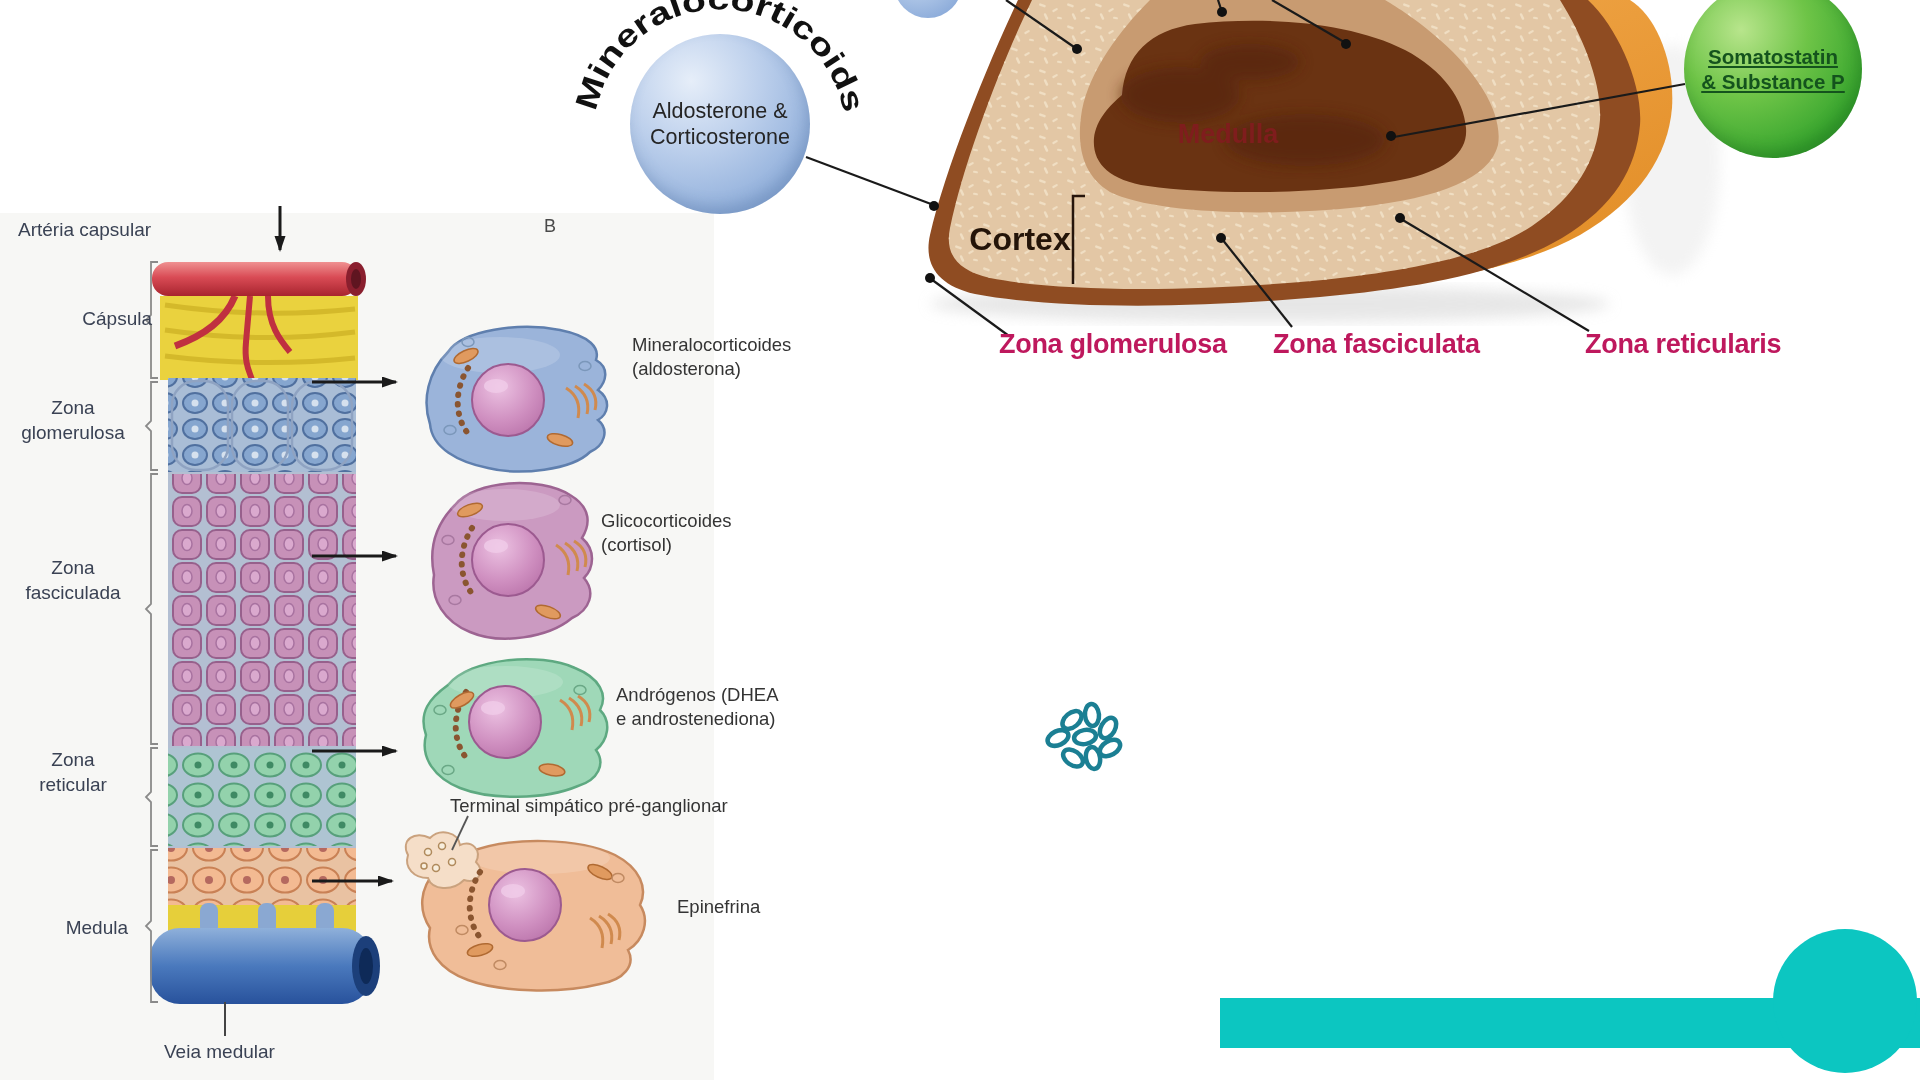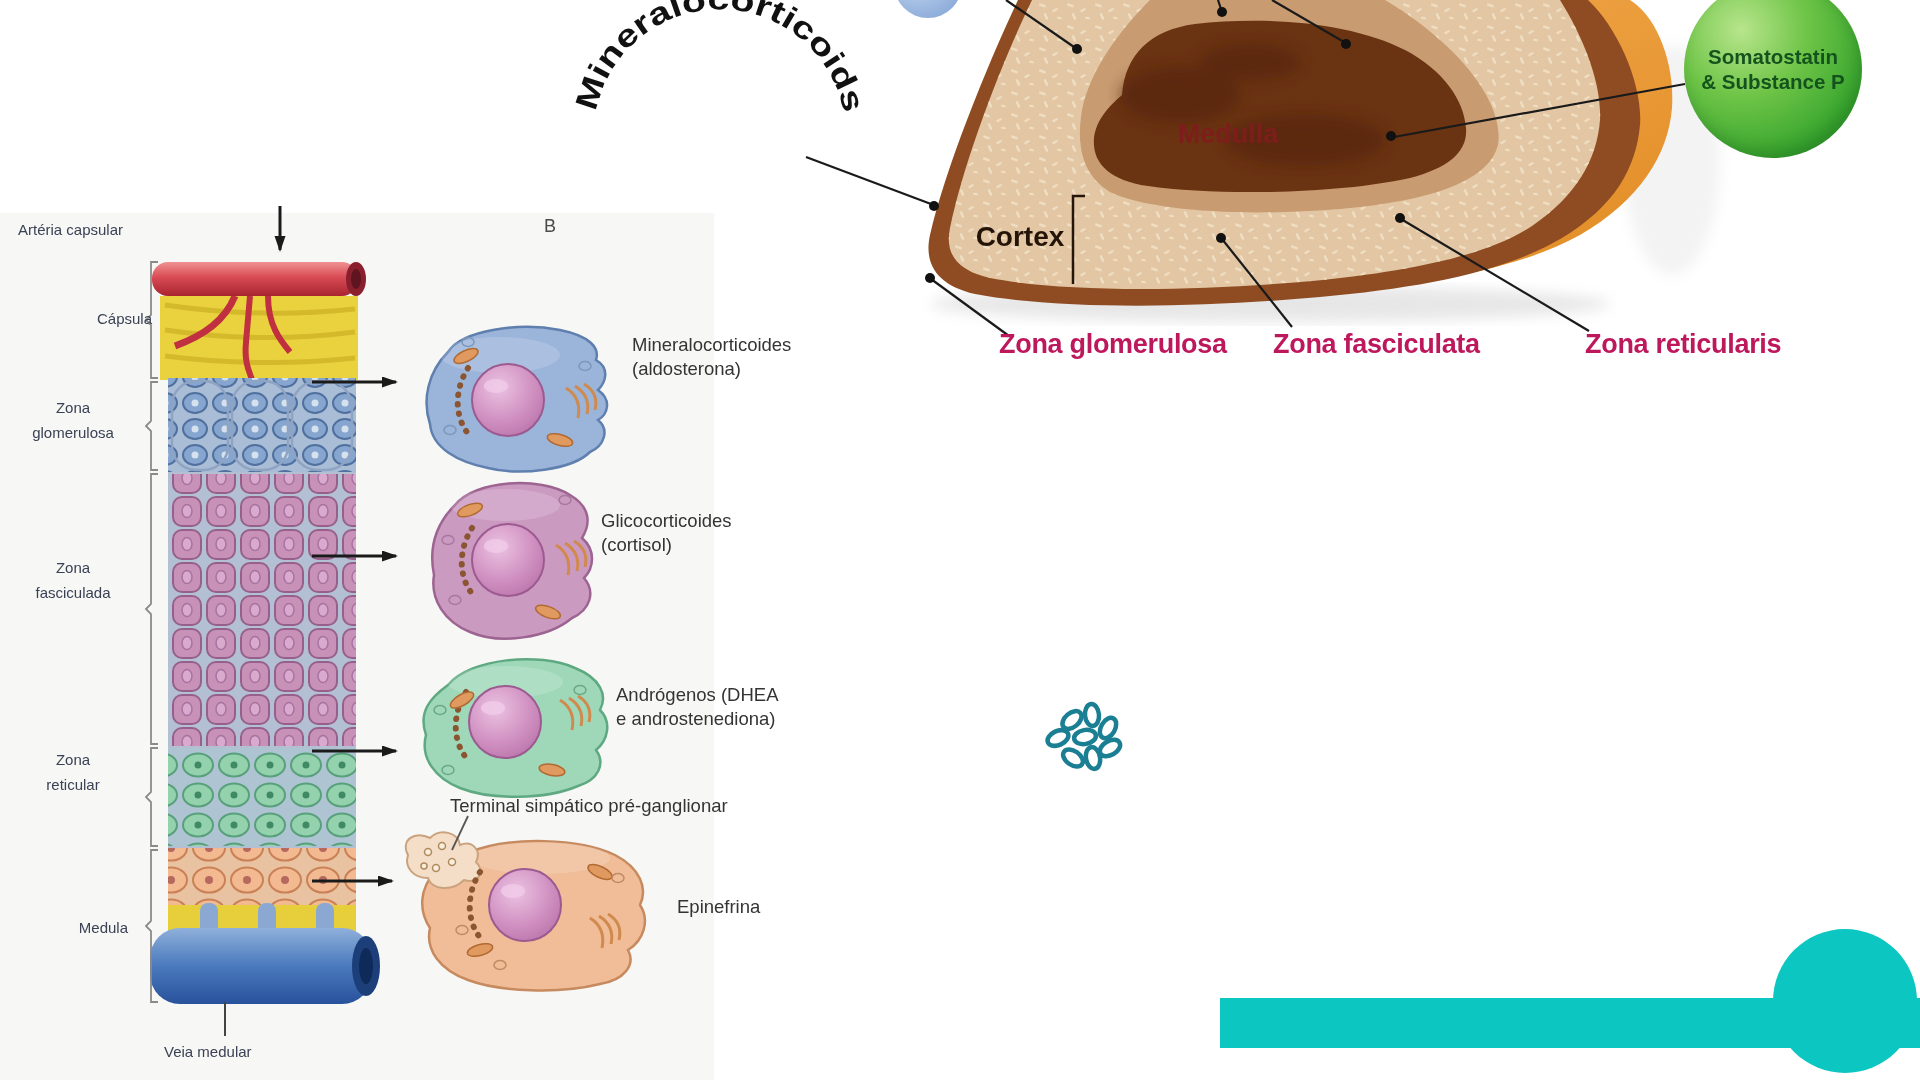--- a/index.html
+++ b/index.html
@@ -1,45 +1,45 @@
 <!DOCTYPE html>
 <html><head>
 <meta charset="utf-8">
 <style>
   html,body{margin:0;padding:0;background:#fff;}
   #stage{position:relative;width:1920px;height:1080px;overflow:hidden;background:#ffffff;
          font-family:"Liberation Sans",sans-serif;}
   svg{display:block;}
   #art{position:absolute;left:0;top:0;z-index:1;}
   .t{position:absolute;z-index:6;color:#3a4254;font-family:"Liberation Sans",sans-serif;white-space:nowrap;}
-  .s19{font-size:15px;line-height:25px;}
+  .s19{font-size:19px;line-height:25px;}
   .cell-lab{font-size:18.5px;line-height:24px;color:#343434;}
   .brown{font-size:27px;font-weight:bold;color:#be185d;letter-spacing:-0.3px;}
   .ctr{text-align:center;}
   .rgt{text-align:right;}
   
   .sphere{position:absolute;border-radius:50%;display:flex;align-items:center;justify-content:center;
           flex-direction:column;z-index:4;}
   #blue-sphere{left:630px;top:34px;width:180px;height:180px;
      background:radial-gradient(circle at 34% 26%, #e6eef9 0%, #bdd0ec 38%, #93b1dc 75%, #7e9fd0 100%);
      box-shadow:inset -4px -8px 14px rgba(60,90,140,.25);}
   #blue-sphere .stx{font-size:21.5px;line-height:26px;color:#252525;text-align:center;}
   #green-sphere{left:1684px;top:-20px;width:178px;height:178px;
      background:radial-gradient(circle at 32% 28%, #b8e58c 0%, #6ec447 38%, #37a52e 75%, #268c2a 100%);
      box-shadow:inset -4px -8px 14px rgba(20,80,20,.25);}
-  #green-sphere .stx{font-size:20.5px;line-height:25px;color:#14531d;font-weight:600;text-align:center;}
+  #green-sphere .stx{font-size:20.5px;line-height:25px;color:#14531d;font-weight:600;text-align:center;text-decoration:underline;}
   #mini-sphere{left:894px;top:-50px;width:68px;height:68px;z-index:3;
      background:radial-gradient(circle at 35% 30%, #dbe7f6 0%, #a9c2e5 45%, #7b9ed3 100%);}
   #curved-title-svg{position:absolute;left:540px;top:-40px;z-index:5;}
   
   #teal-bar{position:absolute;left:1220px;top:998px;width:700px;height:50px;background:#0cc6c1;z-index:2;}
   #teal-circle{position:absolute;left:1773px;top:929px;width:144px;height:144px;border-radius:50%;
                background:#0cc6c1;z-index:2;}
   #medulla-label{font-size:27px;font-weight:bold;color:#7f1d1d;}
-  #cortex-label{font-size:28px;font-weight:bold;color:#241408;}
+  #cortex-label{font-size:32px;font-weight:bold;color:#241408;}
 </style>
 </head>
 <body>
 
 <div id="stage">
 
   <svg id="art" width="1920" height="1080" viewBox="0 0 1920 1080">
     <defs>
       <linearGradient id="arteryG" x1="0" y1="0" x2="0" y2="1">
         <stop offset="0" stop-color="#ef9191"></stop>
@@ -307,20 +307,24 @@
     </g>
   </svg>
 
   <svg id="curved-title-svg" width="360" height="240" viewBox="0 0 360 240">
     <path id="arcPath" d="M 56,152 A 126,126 0 0 1 305,161" fill="none"></path>
     <text font-family="Liberation Sans, sans-serif" font-size="31" font-weight="bold" fill="#111111">
       <textPath href="#arcPath" textLength="350" lengthAdjust="spacingAndGlyphs">Mineralocorticoids</textPath>
     </text>
   </svg>
 
+  <div class="sphere" id="blue-sphere">
+    <div class="stx">Aldosterone &amp;</div>
+    <div class="stx">Corticosterone</div>
+  </div>
   <div class="sphere" id="green-sphere">
     <div class="stx">Somatostatin</div>
     <div class="stx">&amp; Substance P</div>
   </div>
   <div class="sphere" id="mini-sphere"></div>
 
   <div class="t s19" style="left:18px;top:217px;">Artéria capsular</div>
   <div class="t" style="left:544px;top:216px;font-size:18px;color:#4a4a4a;">B</div>
   <div class="t s19 rgt" style="left:40px;top:306px;width:112px;">Cápsula</div>
   <div class="t s19 ctr" style="left:4px;top:395px;width:138px;">

